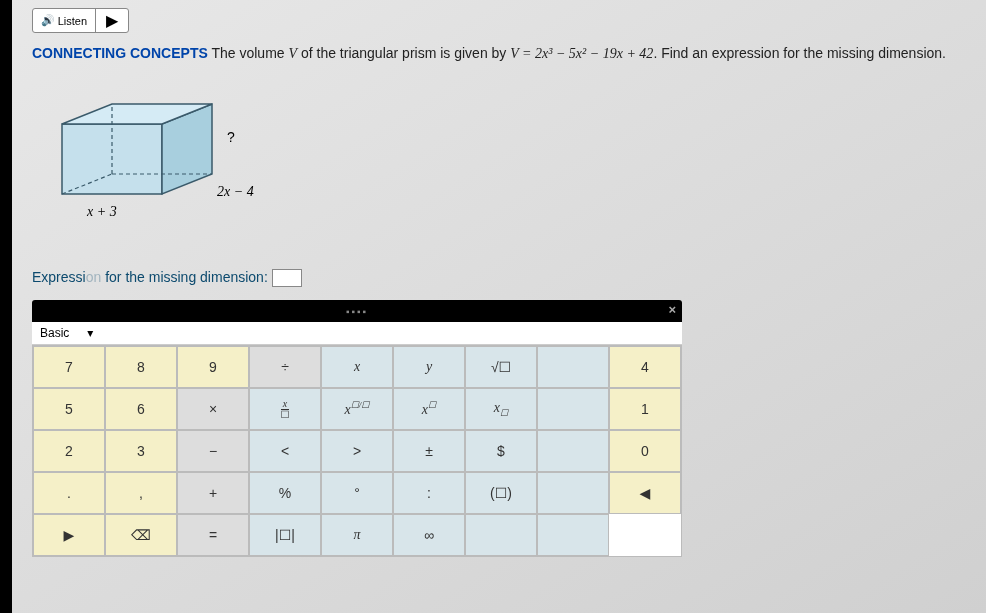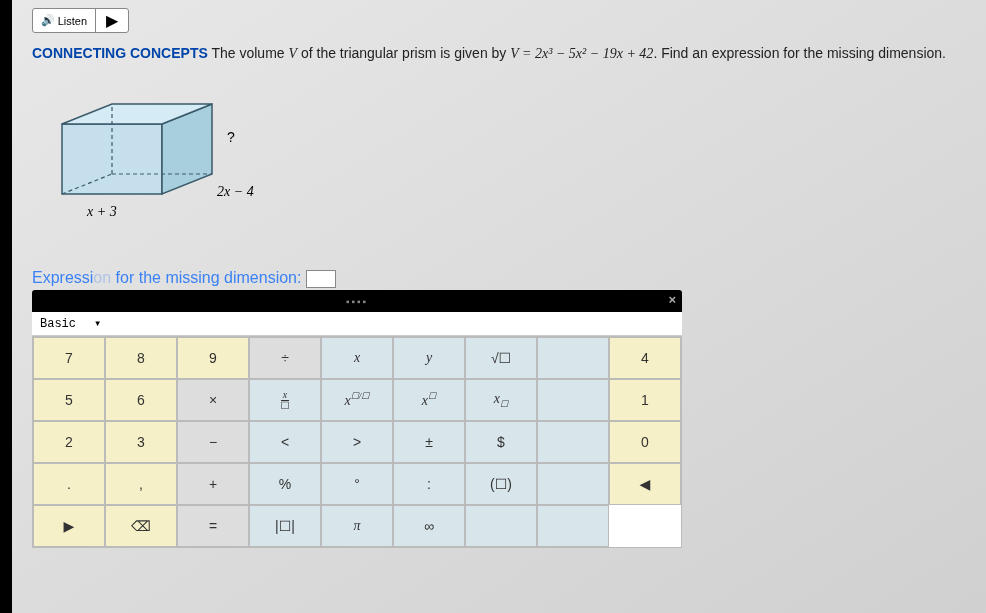--- a/index.html
+++ b/index.html
@@ -45,23 +45,23 @@
       margin-bottom: 25px;
     }
     .prism-container {
       position: relative;
       width: 260px;
       height: 150px;
       margin-bottom: 30px;
     }
     .prism-svg { display: block; }
     .expression-label {
-      font-size: 16px;
-      color: #3b82f6;
-      margin-bottom: 2px;
+      font-size: 14px;
+      color: #0c4a6e;
+      margin-bottom: 13px;
     }
     .answer-box {
       display: inline-block;
       width: 30px;
       height: 18px;
       border: 1px solid #888;
       background: #fff;
       vertical-align: middle;
     }
     .keypad-wrapper {
@@ -93,21 +93,20 @@
     .keypad-tab-row {
       background: #fff;
       border-bottom: 1px solid #ccc;
       padding: 4px 8px;
       font-size: 12px;
     }
     .tab-basic {
       display: inline-flex;
       align-items: center;
       gap: 18px;
-      font-family: Liberation Mono, monospace;
     }
     .keypad-grid {
       display: grid;
       grid-template-columns: repeat(9, 1fr);
       background: #fff;
       border: 1px solid #bbb;
     }
     .key {
       border: 1px solid #bbb;
       height: 42px;

